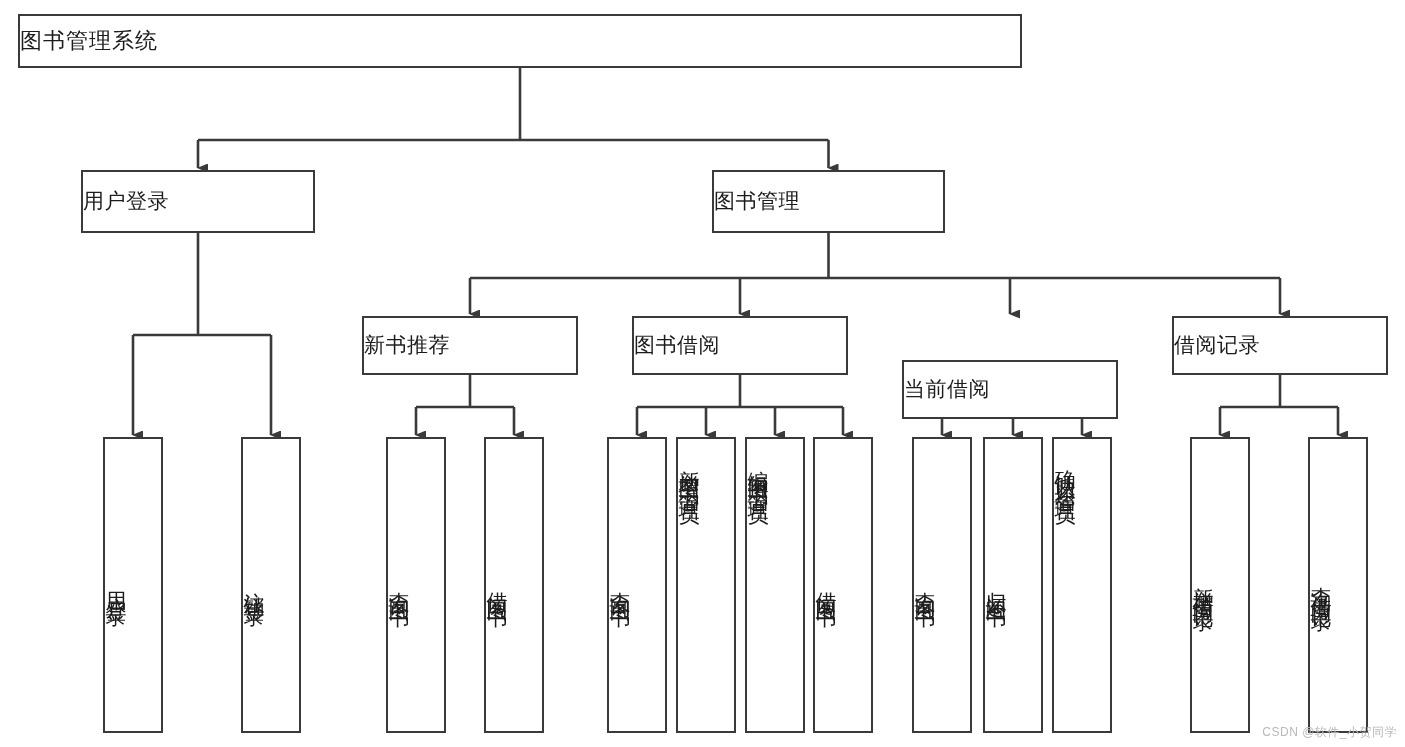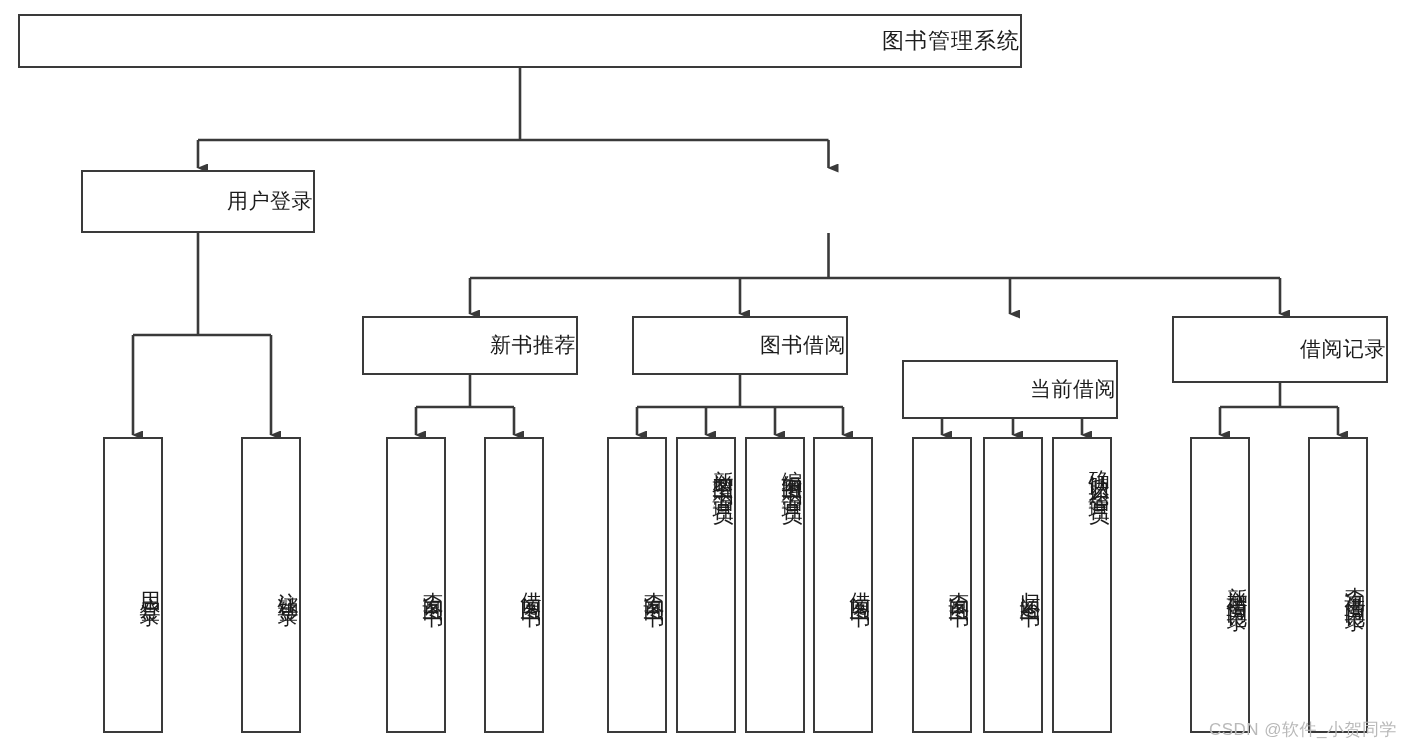--- a/index.html
+++ b/index.html
@@ -1,26 +1,26 @@
 <!DOCTYPE html>
 <html><head>
 <meta charset="utf-8">
 <style>
   html,body{margin:0;padding:0;background:#ffffff;}
   body{width:1405px;height:747px;font-family:"Liberation Sans","DejaVu Sans",sans-serif;overflow:hidden;}
   #diagram-root{position:relative;width:1405px;height:747px;background:#ffffff;}
   svg#edges{position:absolute;left:0;top:0;width:1405px;height:747px;}
-  .node{position:absolute;box-sizing:border-box;background:#ffffff;border:2.2px solid #3a3a3a;display:flex;align-items:center;justify-content:flex-end;}
+  .node{position:absolute;box-sizing:border-box;background:#ffffff;border:2.2px solid #3a3a3a;display:flex;align-items:center;justify-content:flex-start;}
   .node .label{color:#1c1c1c;line-height:1.18;white-space:pre;}
   .node.horiz .label{font-size:21px;letter-spacing:0.5px;}
   .node.root .label{font-size:22px;letter-spacing:1px;}
   .node.vert{align-items:flex-start;padding-top:14px;}
   .node.vert .label{writing-mode:vertical-rl;text-orientation:upright;font-size:21px;letter-spacing:5px;line-height:1.05;}
   .node.vert.mid{align-items:center;padding-top:0;}
-  #watermark{position:absolute;right:8px;bottom:6px;font-size:17px;color:#b9b9b9;letter-spacing:0.5px;white-space:nowrap;}
+  #watermark{position:absolute;right:8px;bottom:6px;font-size:12px;color:#b9b9b9;letter-spacing:0.5px;white-space:nowrap;}
 </style>
 </head>
 <body>
 
 <div id="diagram-root">
 
   <svg id="edges" viewBox="0 0 1405 747" xmlns="http://www.w3.org/2000/svg">
     <defs>
       <marker id="arrowhead" markerWidth="9" markerHeight="11" refX="4.5" refY="10" orient="auto" markerUnits="userSpaceOnUse">
         <path d="M0,0 L9,0 L4.5,11 Z" fill="#3a3a3a"></path>
@@ -64,34 +64,37 @@
   </svg>
 
   <div class="node root horiz" style="left:18px;top:14px;width:1004px;height:54px;">
     <span class="label">图书管理系统</span>
   </div>
 
   <div class="node horiz" style="left:81px;top:170px;width:234px;height:63px;">
     <span class="label">用户登录</span>
   </div>
 
+  <div class="node horiz" style="left:712px;top:170px;width:233px;height:63px;">
+    <span class="label">图书管理</span>
+  </div>
 
   <div class="node horiz" style="left:632px;top:316px;width:216px;height:59px;">
     <span class="label">图书借阅</span>
   </div>
 
   <div class="node horiz" style="left:362px;top:316px;width:216px;height:59px;">
     <span class="label">新书推荐</span>
   </div>
 
   <div class="node horiz" style="left:902px;top:316px;width:216px;height:59px;margin-top:44px;">
     <span class="label">当前借阅</span>
   </div>
 
-  <div class="node horiz" style="left:1172px;top:316px;width:216px;height:67px;padding-left:15px;">
+  <div class="node horiz" style="left:1172px;top:316px;width:216px;height:59px;">
     <span class="label">借阅记录</span>
   </div>
 
   <div class="node vert mid" style="left:103px;top:437px;width:60px;height:296px;">
     <span class="label">用户登录</span>
   </div>
 
   <div class="node vert mid" style="left:241px;top:437px;width:60px;height:296px;">
     <span class="label">注销登录</span>
   </div>

